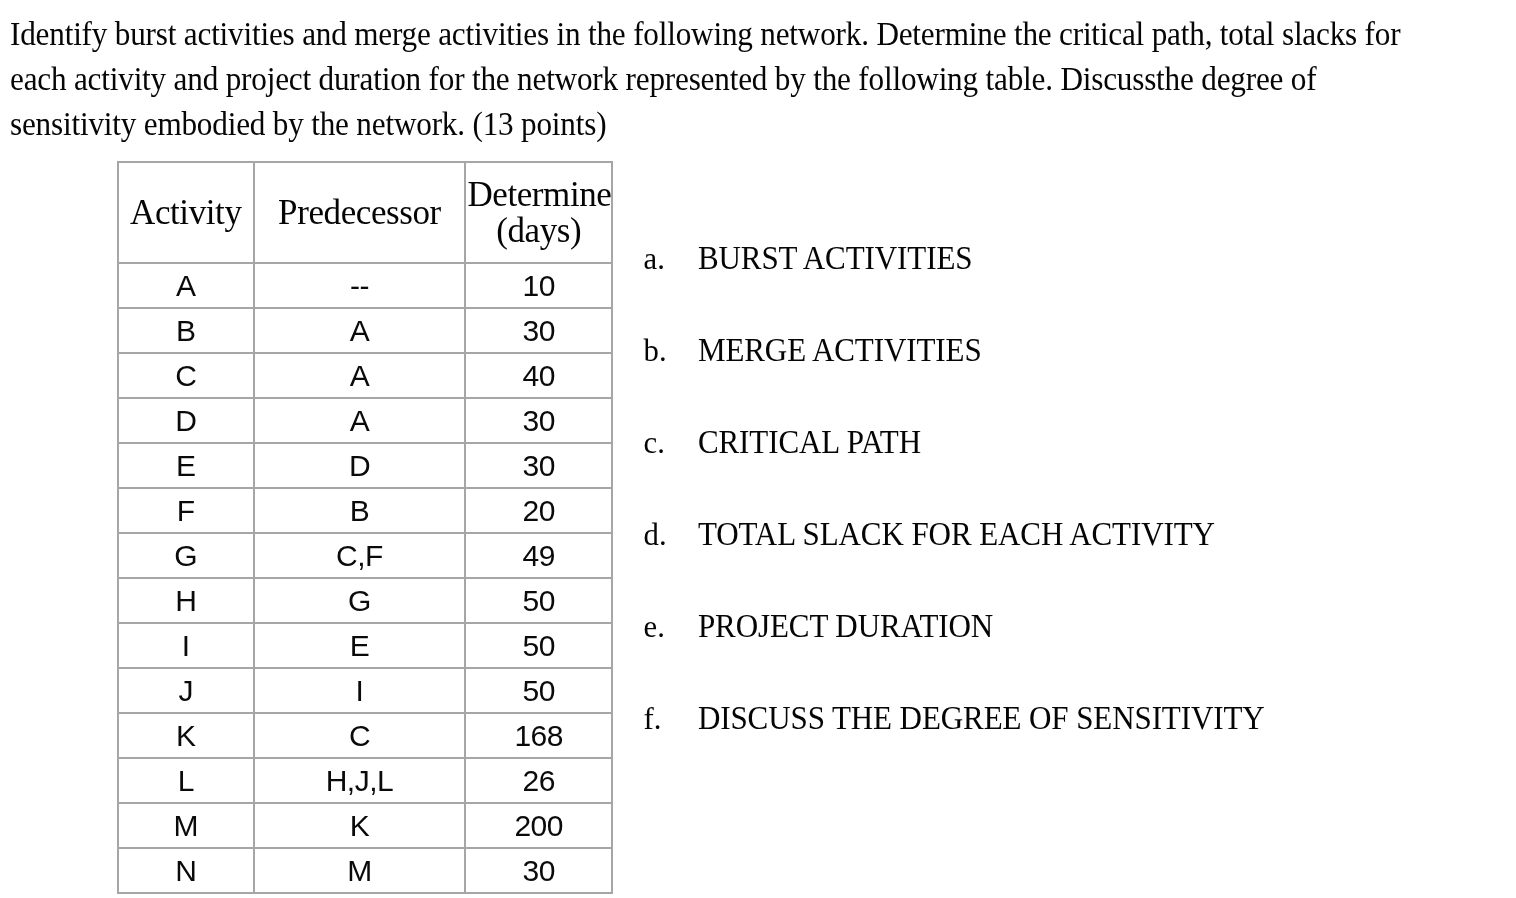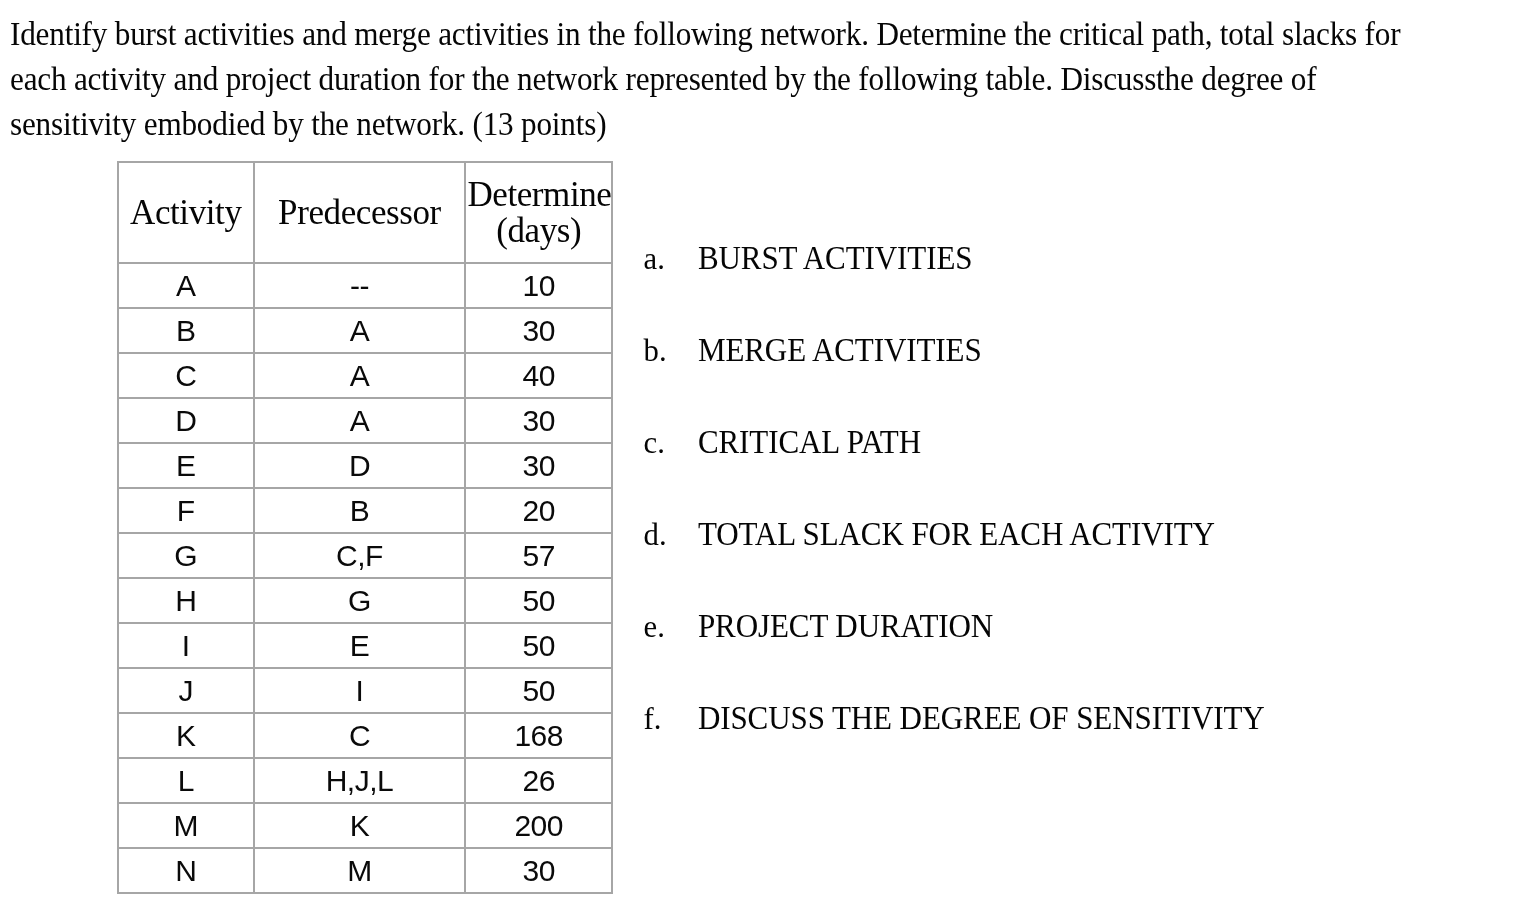--- a/index.html
+++ b/index.html
@@ -163,21 +163,21 @@
           <td>30</td>
         </tr>
         <tr>
           <td>F</td>
           <td>B</td>
           <td>20</td>
         </tr>
         <tr>
           <td>G</td>
           <td>C,F</td>
-          <td>57</td>
+          <td>49</td>
         </tr>
         <tr>
           <td>H</td>
           <td>G</td>
           <td>50</td>
         </tr>
         <tr>
           <td>I</td>
           <td>E</td>
           <td>50</td>

